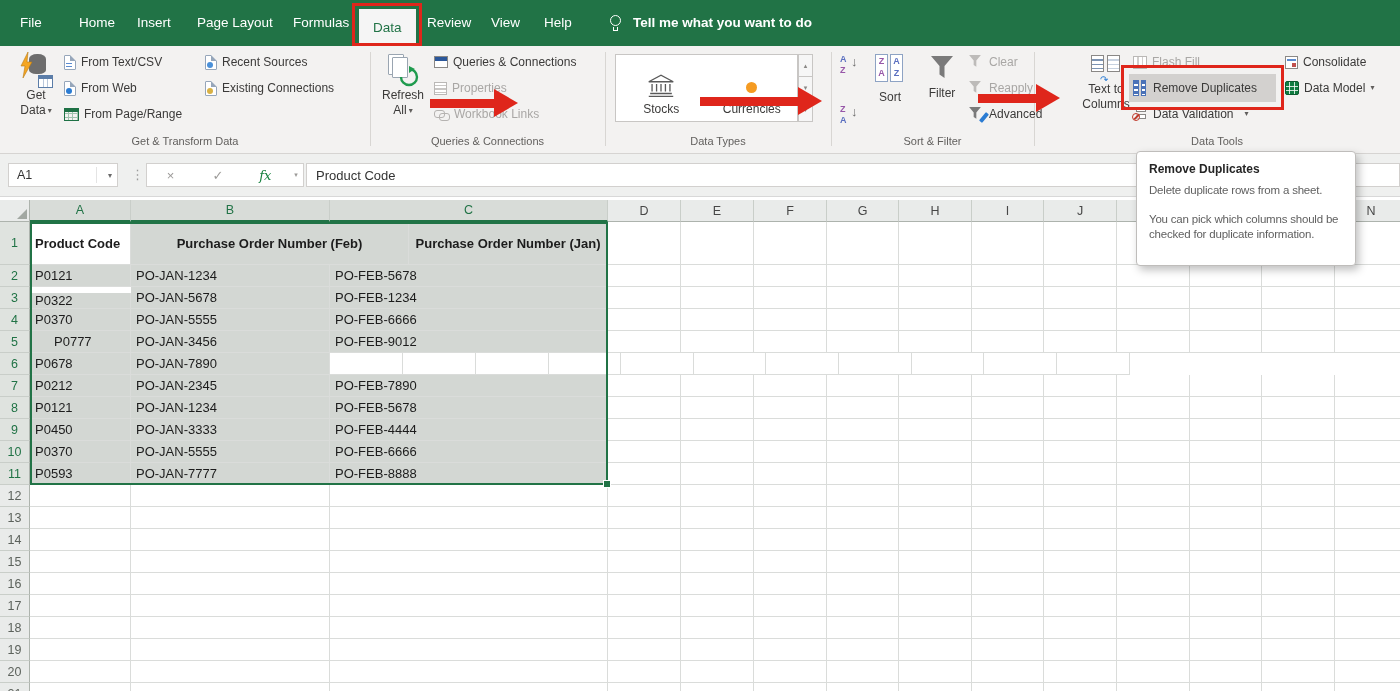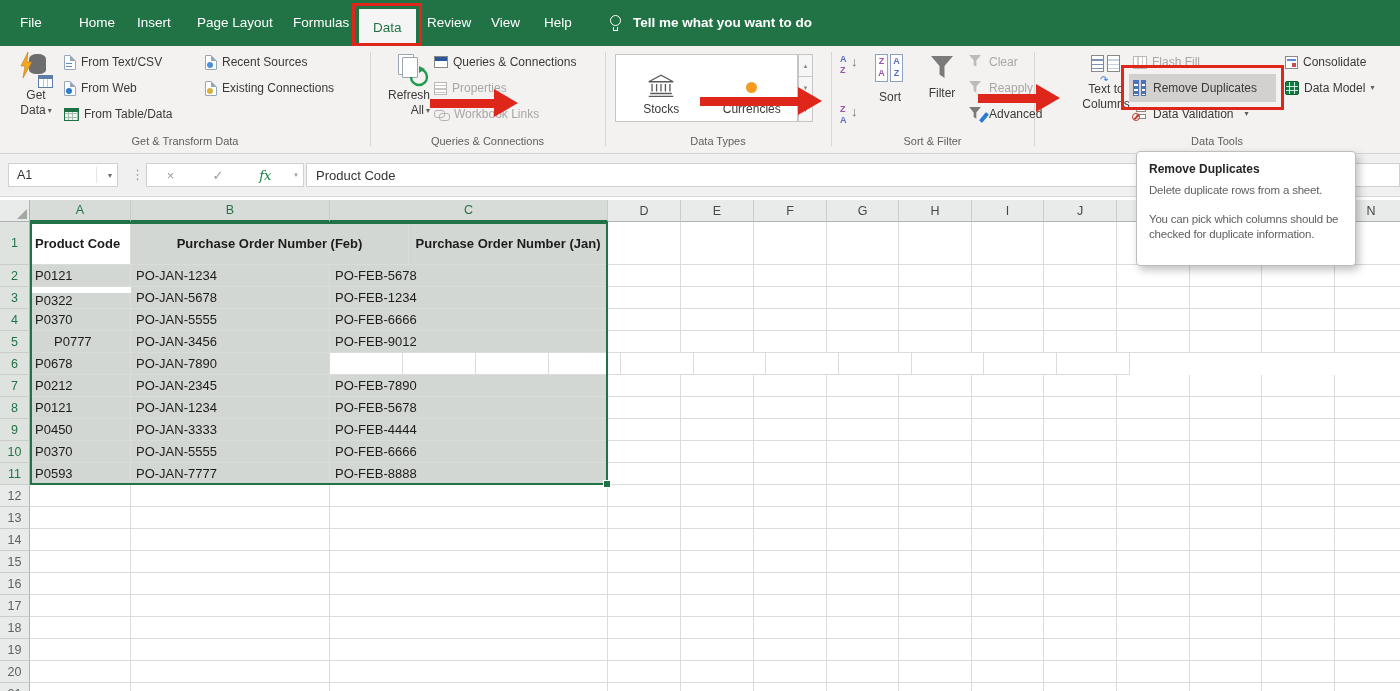--- a/index.html
+++ b/index.html
@@ -184,33 +184,33 @@
   <div class="ritem r1" style="left:64px">
     <span class="ico-doc doc-csv"></span>
     <span>From Text/CSV</span>
   </div>
   <div class="ritem r2" style="left:64px">
     <span class="ico-doc doc-web"></span>
     <span>From Web</span>
   </div>
   <div class="ritem r3" style="left:64px">
     <span class="ico-table"></span>
-    <span>From Table/Data</span>
+    <span>From Page/Range</span>
   </div>
   <div class="ritem r1" style="left:205px">
     <span class="ico-doc doc-clock"></span>
     <span>Recent Sources</span>
   </div>
   <div class="ritem r2" style="left:205px">
     <span class="ico-doc doc-conn"></span>
     <span>Existing Connections</span>
   </div>
   <div class="glabel" style="left:0; width:370px;">Get &amp; Transform Data</div>
 
-  <div class="rbig" style="left:376px; width:54px;align-items:flex-end;">
+  <div class="rbig" style="left:376px; width:54px;">
     <span class="ico-refresh">
       <i class="rf-pg"></i>
         <i class="rf-pg2"></i>
       <svg width="22" height="22" viewBox="0 0 22 22" style="position:absolute;right:0;bottom:0;">
         <path d="M11 3 a8 8 0 1 1 -8 8" fill="none" stroke="#1f9b4e" stroke-width="2.4"></path>
         <path d="M11 0 l6 3 -6 4z" fill="#1f9b4e"></path>
       </svg>
     </span>
     <span class="lbl">Refresh</span>
     <span class="lbl">

